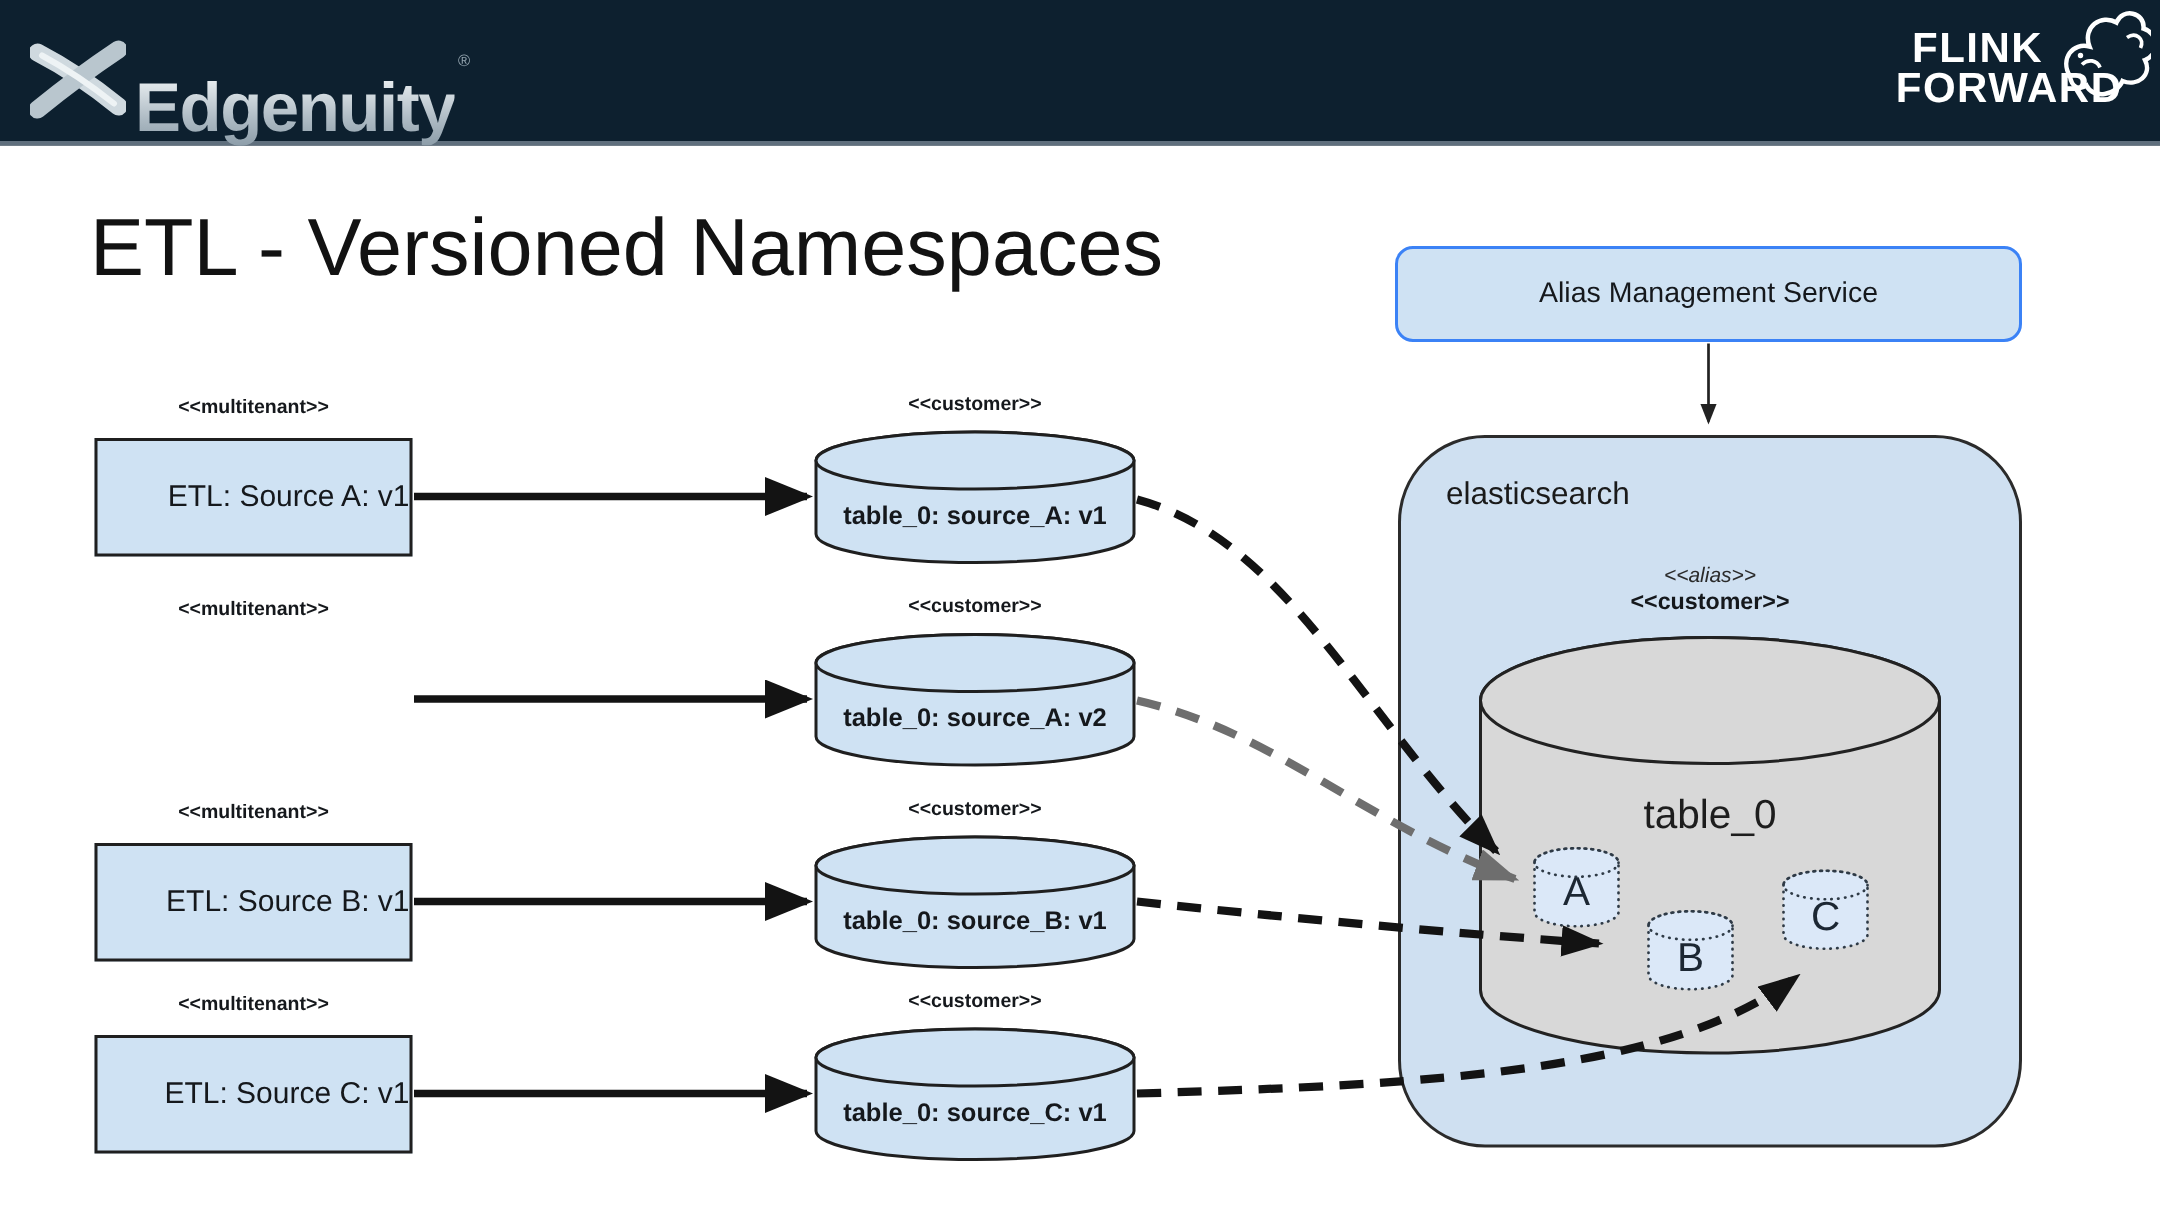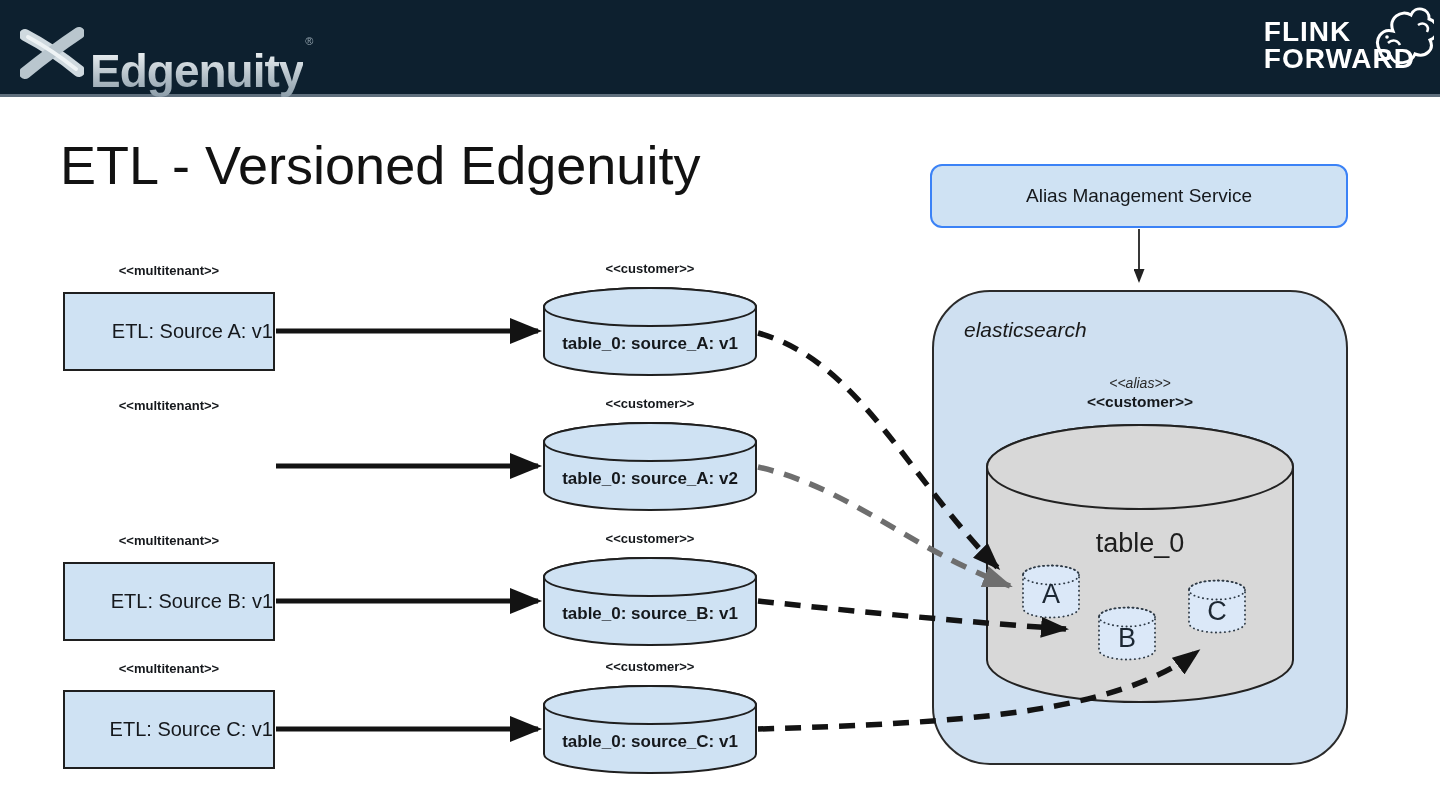--- a/index.html
+++ b/index.html
@@ -21,41 +21,41 @@
   #slide{position:relative;width:1440px;height:810px;overflow:hidden;background:#fff;}
 
   
   .header{position:absolute;left:0;top:0;width:1440px;height:97px;background:var(--header-bg);border-bottom:3px solid var(--header-line);}
   .brand{position:absolute;left:20px;top:22px;height:60px;display:flex;align-items:center;}
   .brand-x{width:64px;height:56px;margin-right:6px;}
   .brand-text{font-size:46px;font-weight:bold;letter-spacing:-1px;color:var(--brand-silver);
     background:linear-gradient(180deg,#f0f4f6 10%,#aebbc4 65%,#8b9ca8 100%);
     -webkit-background-clip:text;background-clip:text;margin-top:38px;-webkit-text-fill-color:transparent;}
   .brand-reg{font-size:11px;color:#93a3ae;margin-left:2px;margin-top:-22px;}
-  .event{position:absolute;right:25px;top:18px;text-align:left;color:#fff;font-weight:bold;font-size:28px;line-height:27px;letter-spacing:1px;}
+  .event{position:absolute;right:25px;top:18px;text-align:center;color:#fff;font-weight:bold;font-size:28px;line-height:27px;letter-spacing:1px;}
   .event .l1{padding-right:42px;}
   .squirrel{position:absolute;right:-19px;top:-15px;width:66px;height:68px;}
 
   
   .title{position:absolute;left:60px;top:134px;font-size:54px;color:#121212;letter-spacing:0;}
 
   
   .stereo{position:absolute;font-size:13px;font-weight:bold;color:var(--text-dark);text-align:center;}
   .stereo-italic{position:absolute;font-size:14px;font-style:italic;color:#2a2a2a;text-align:center;}
   .src-box{position:absolute;left:63px;width:212px;height:79px;background:var(--box-fill);border:2px solid var(--box-border);
     display:flex;align-items:center;justify-content:flex-end;font-size:20px;color:var(--text-dark);}
   .cyl-label{position:absolute;left:543px;width:214px;text-align:center;font-size:17px;color:var(--text-dark);font-weight:bold;}
 
   
   .alias-box{position:absolute;left:930px;top:164px;width:418px;height:64px;background:var(--box-fill);
     border:2px solid #3b82f6;border-radius:12px;display:flex;align-items:center;justify-content:center;
     font-size:19px;color:var(--text-dark);}
   .es-container{position:absolute;left:932px;top:290px;width:416px;height:475px;background:var(--container-fill);
     border:2px solid var(--container-border);border-radius:58px;}
-  .es-label{position:absolute;left:964px;top:318px;font-size:21px;font-style:italic;color:#1a1a1a;}
+  .es-label{position:absolute;left:964px;top:318px;font-size:21px;color:#1a1a1a;}
   .table-label{position:absolute;left:1040px;top:528px;width:200px;text-align:center;font-size:27px;color:#1d1d1d;}
   .alias-letter{position:absolute;width:58px;height:48px;display:flex;align-items:center;justify-content:center;
     font-size:27px;color:#1c2733;}
 
   svg.layer{position:absolute;left:0;top:0;width:1440px;height:810px;pointer-events:none;}
 </style>
 </head>
 <body>
 
 <div id="slide">
@@ -75,21 +75,21 @@
         <path d="M12,48 C5,36 14,25 25,28 C20,15 33,6 43,12 C47,2 62,5 61,16 C71,19 72,33 62,37 C67,47 57,55 47,51 C43,61 27,63 23,54 C17,58 13,54 12,48 Z" stroke="#ffffff" stroke-width="3" fill="none"></path>
         <path d="M50,22 C56,18 62,23 59,29" stroke="#ffffff" stroke-width="2.5" fill="none"></path>
         <path d="M20,40 C24,36 30,37 32,42" stroke="#ffffff" stroke-width="2.5" fill="none"></path>
         <circle cx="19" cy="34" r="1.8" fill="#ffffff"></circle>
       </svg>
       <div class="l1">FLINK</div>
       <div class="l2">FORWARD</div>
     </div>
   </div>
 
-  <div class="title">ETL - Versioned Edgenuity</div>
+  <div class="title">ETL - Versioned Namespaces</div>
 
   <div class="alias-box">
     <span>Alias Management Service</span>
   </div>
   <div class="es-container"></div>
 
   <svg class="layer">
 
     <g transform="translate(543,288)">
       <path d="M1,19 L1,68 A106,19 0 0 0 213,68 L213,19 A106,19 0 0 0 1,19 Z" fill="var(--box-fill)" stroke="var(--box-border)" stroke-width="2"></path>

